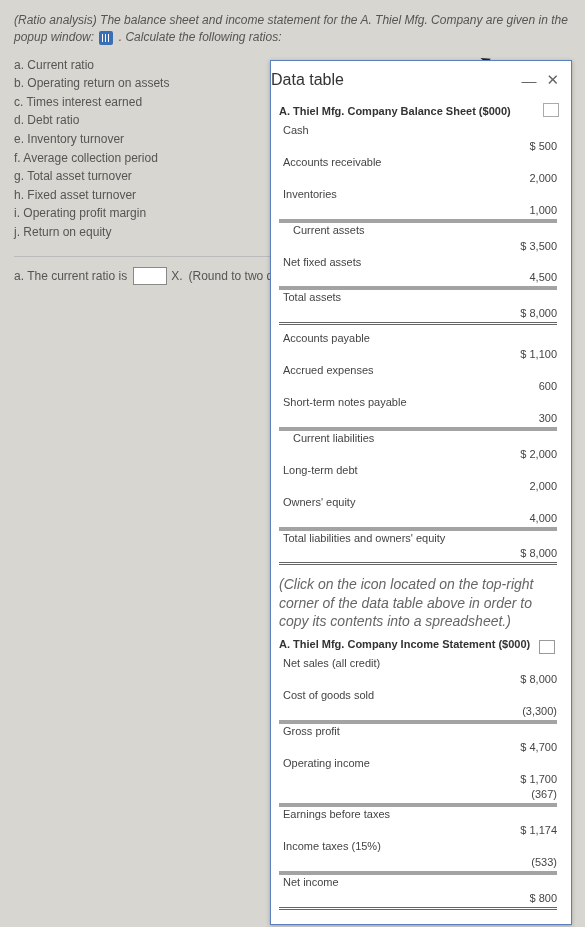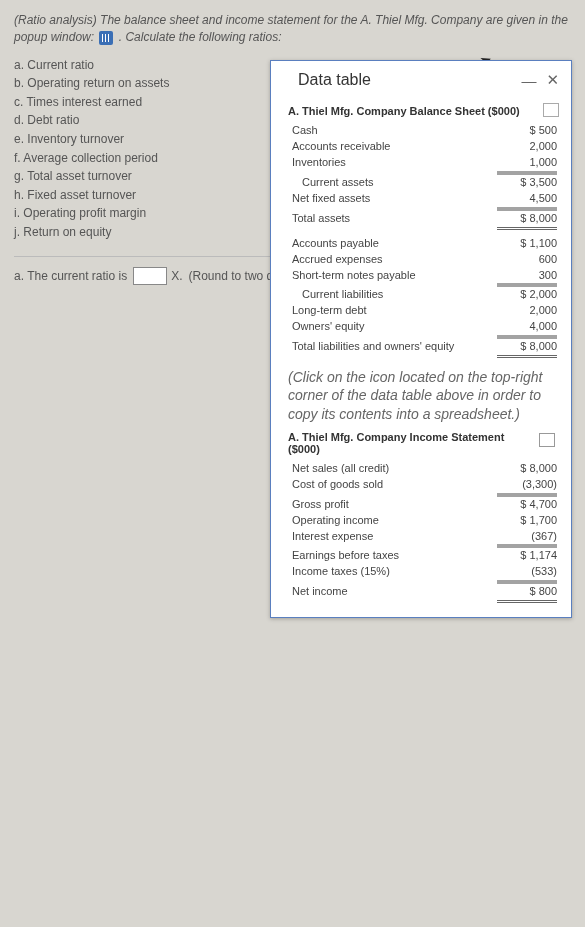--- a/index.html
+++ b/index.html
@@ -66,55 +66,56 @@
     .modal {
       position: absolute;
       left: 270px;
       top: 60px;
       width: 302px;
       background: #fff;
       border: 1px solid #5a7fbf;
       box-shadow: 0 1px 4px rgba(0,0,0,0.25);
     }
     .modal-header {
-      padding: 10px 12px 4px 27px;
+      padding: 10px 12px 4px 0;
       display: flex;
       justify-content: space-between;
       align-items: center;
     }
     .modal-title {
       font-size: 16px;
       color: #333;
     }
     .modal-controls {
       display: flex;
       gap: 10px;
       align-items: center;
       font-size: 15px;
       color: #666;
     }
     .modal-controls span { cursor: pointer; }
     .modal-body {
-      padding: 4px 14px 14px 17px;
+      padding: 4px 14px 14px 8px;
     }
     .section-title {
       font-weight: bold;
       font-size: 11px;
       color: #333;
       margin: 8px 0 6px 0;
     }
     .fin-table {
       width: 100%;
       font-size: 11px;
       color: #444;
     }
     .fin-row {
       display: flex;
       justify-content: center;
       line-height: 1.45;
+      flex-direction: column;
     }
     .fin-row .label { flex: 1; padding-left: 4px; }
     .fin-row.indent .label { padding-left: 14px; }
     .fin-row .val { text-align: right; min-width: 60px; }
     .underline .val { border-bottom: 4px solid #a3a3a3; }
     .dbl-underline .val { border-bottom: 3px double #666; }
     .copy-hint {
       font-style: italic;
       font-size: 14px;
       color: #666;
@@ -273,21 +274,20 @@
         </div>
         <div class="fin-row">
           <span class="label">Gross profit</span>
           <span class="val">$ 4,700</span>
         </div>
         <div class="fin-row">
           <span class="label">Operating income</span>
           <span class="val">$ 1,700</span>
         </div>
         <div class="fin-row underline">
-          <span class="label">Interest expense</span>
           <span class="val">(367)</span>
         </div>
         <div class="fin-row">
           <span class="label">Earnings before taxes</span>
           <span class="val">$ 1,174</span>
         </div>
         <div class="fin-row underline">
           <span class="label">Income taxes (15%)</span>
           <span class="val">(533)</span>
         </div>

